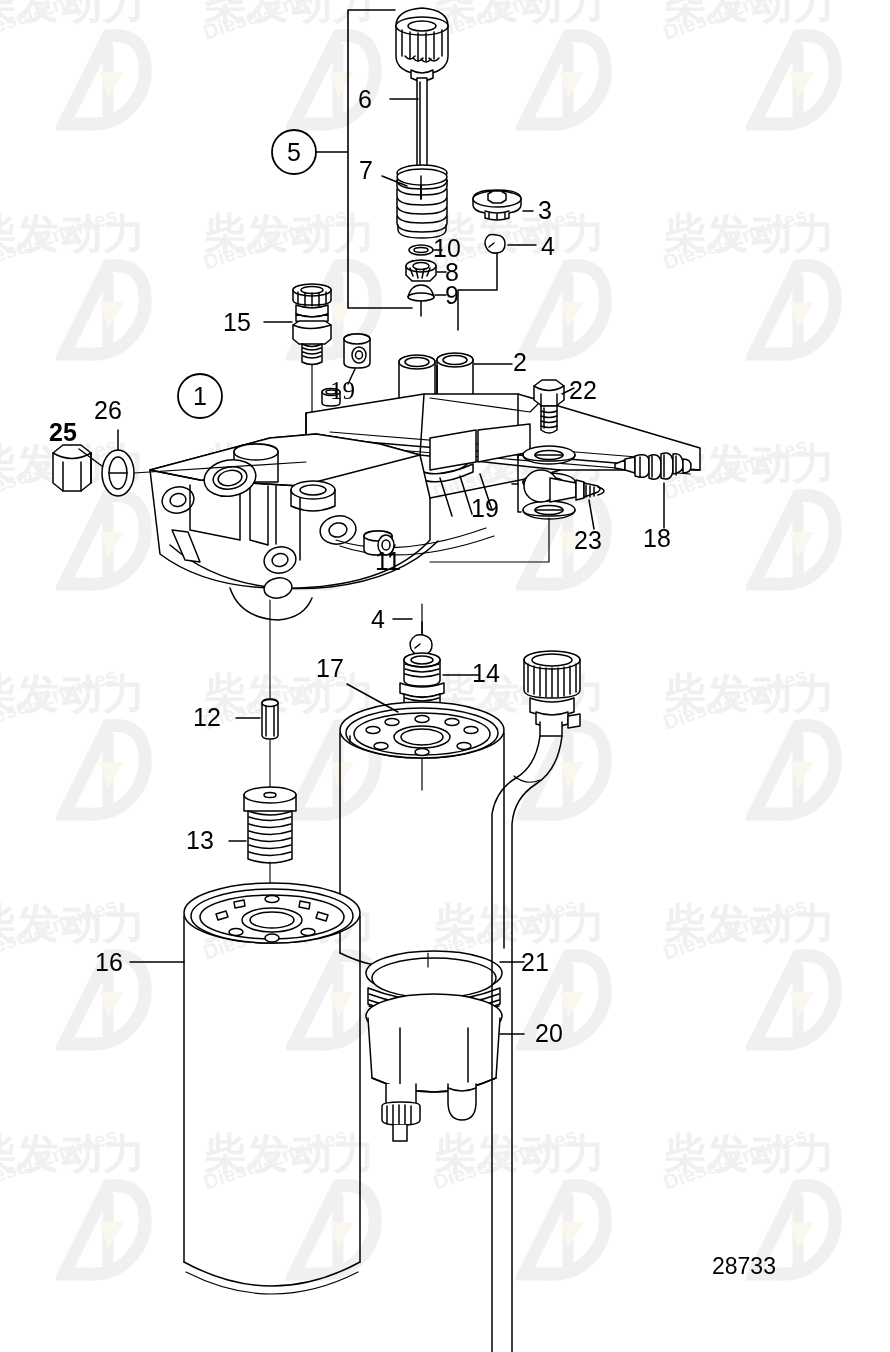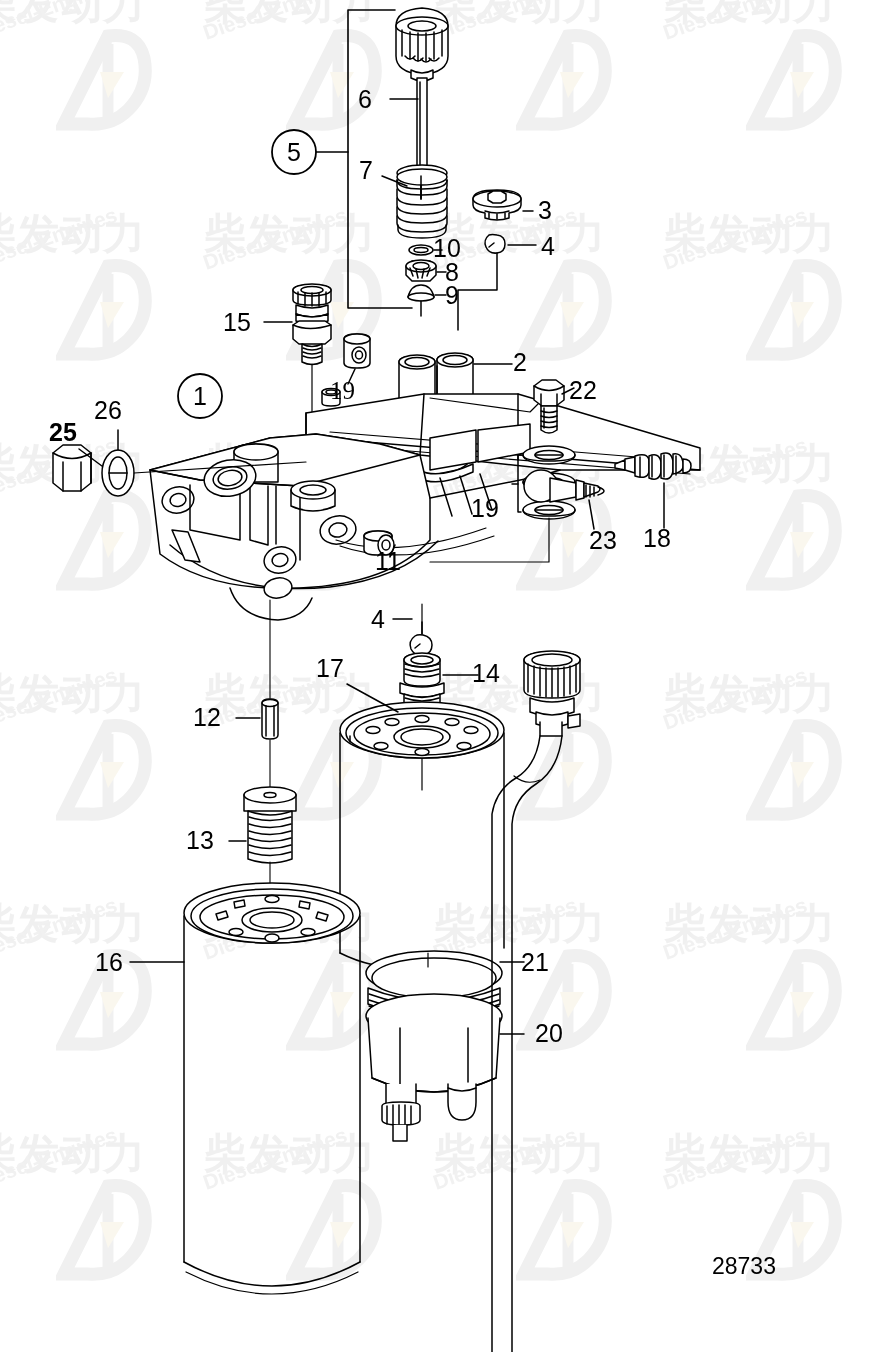--- a/index.html
+++ b/index.html
@@ -705,21 +705,21 @@
       <div class="lbl" style="left: 186px; top: 828px; text-align: right;">13</div>
       <div class="lbl" style="left: 472px; top: 661px;">14</div>
       <div class="lbl" style="left: 223px; top: 310px;">15</div>
       <div class="lbl" style="left: 95px; top: 950px;">16</div>
       <div class="lbl" style="left: 316px; top: 656px;">17</div>
       <div class="lbl" style="left: 643px; top: 526px;">18</div>
       <div class="lbl" style="left: 330px; top: 378px; font-family: Liberation Serif, serif;">19</div>
       <div class="lbl" style="left: 523px; top: 1021px; margin-left: 12px;">20</div>
       <div class="lbl" style="left: 521px; top: 950px;">21</div>
       <div class="lbl" style="left: 569px; top: 378px;">22</div>
-      <div class="lbl" style="left: 574px; top: 528px; margin-left: 15px;">23</div>
+      <div class="lbl" style="left: 574px; top: 528px;">23</div>
       <div class="lbl" style="left: 471px; top: 496px;">19</div>
       <div class="lbl" style="left: 49px; top: 420px; font-weight: bold;">25</div>
       <div class="lbl" style="left: 94px; top: 398px;">26</div>
     </div>
 
   <div class="dwgno" style="left:712px;top:1253px;">28733</div>
 
 </div>
 
 </body></html>

